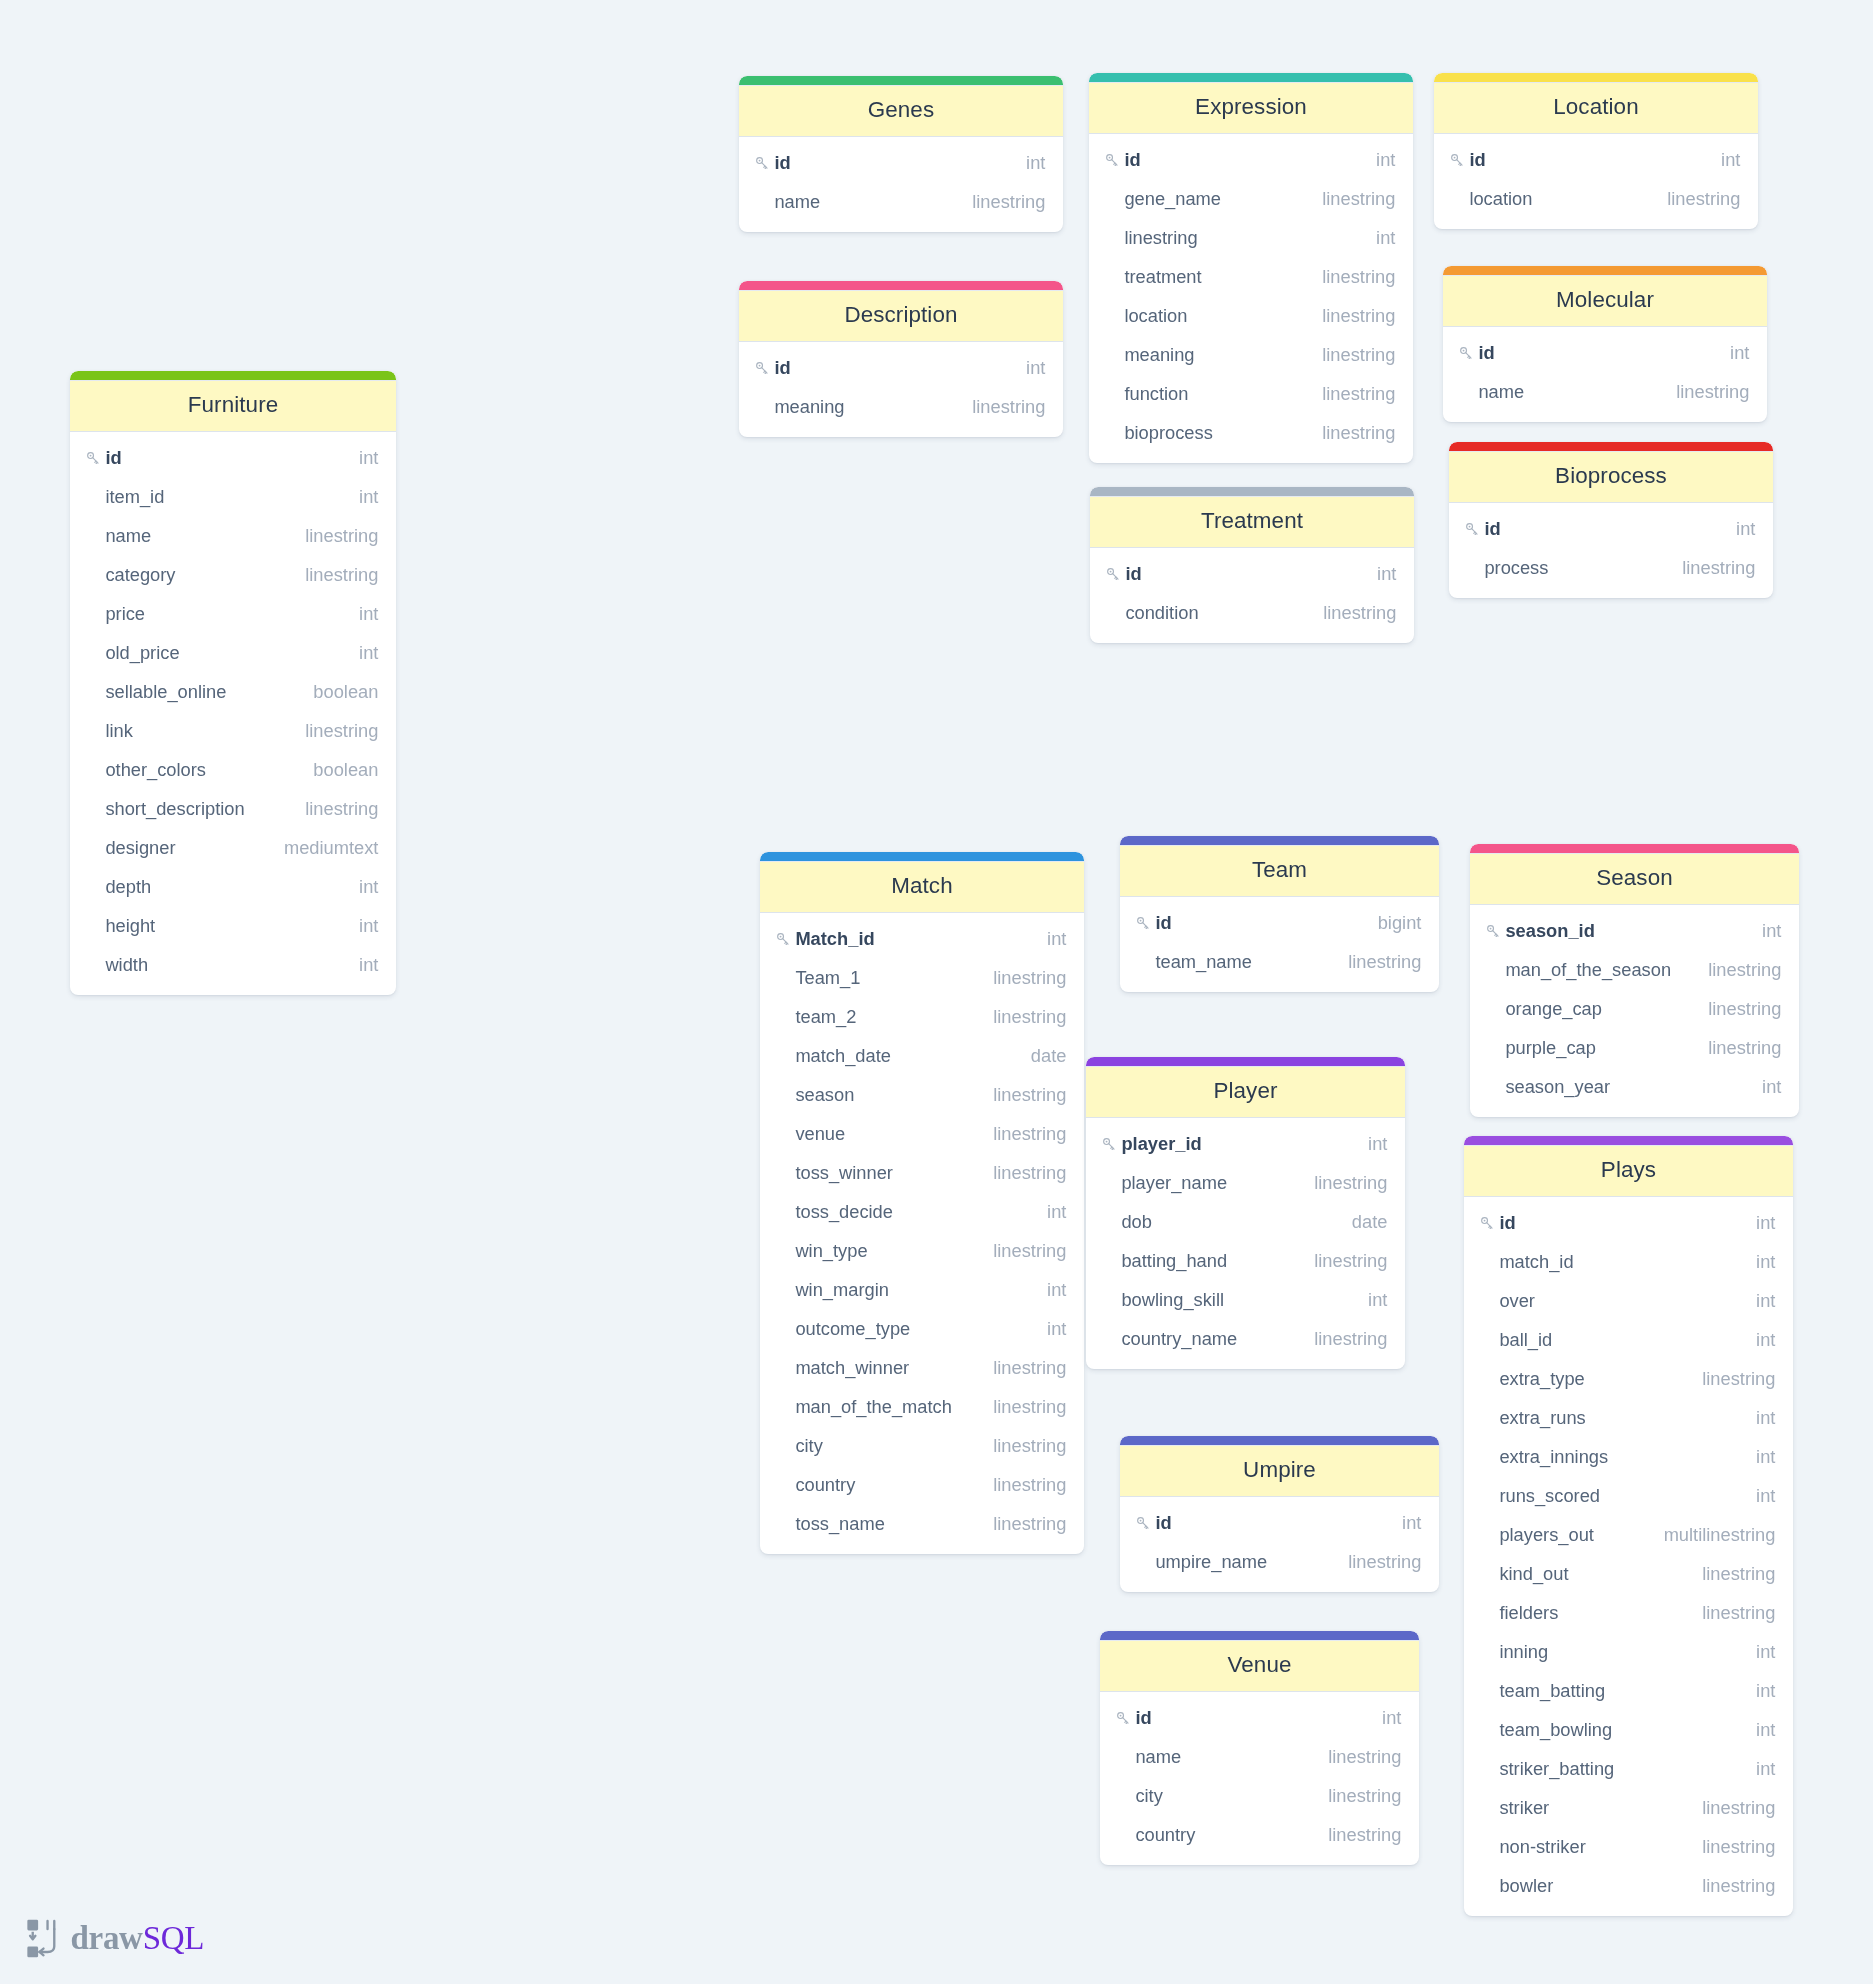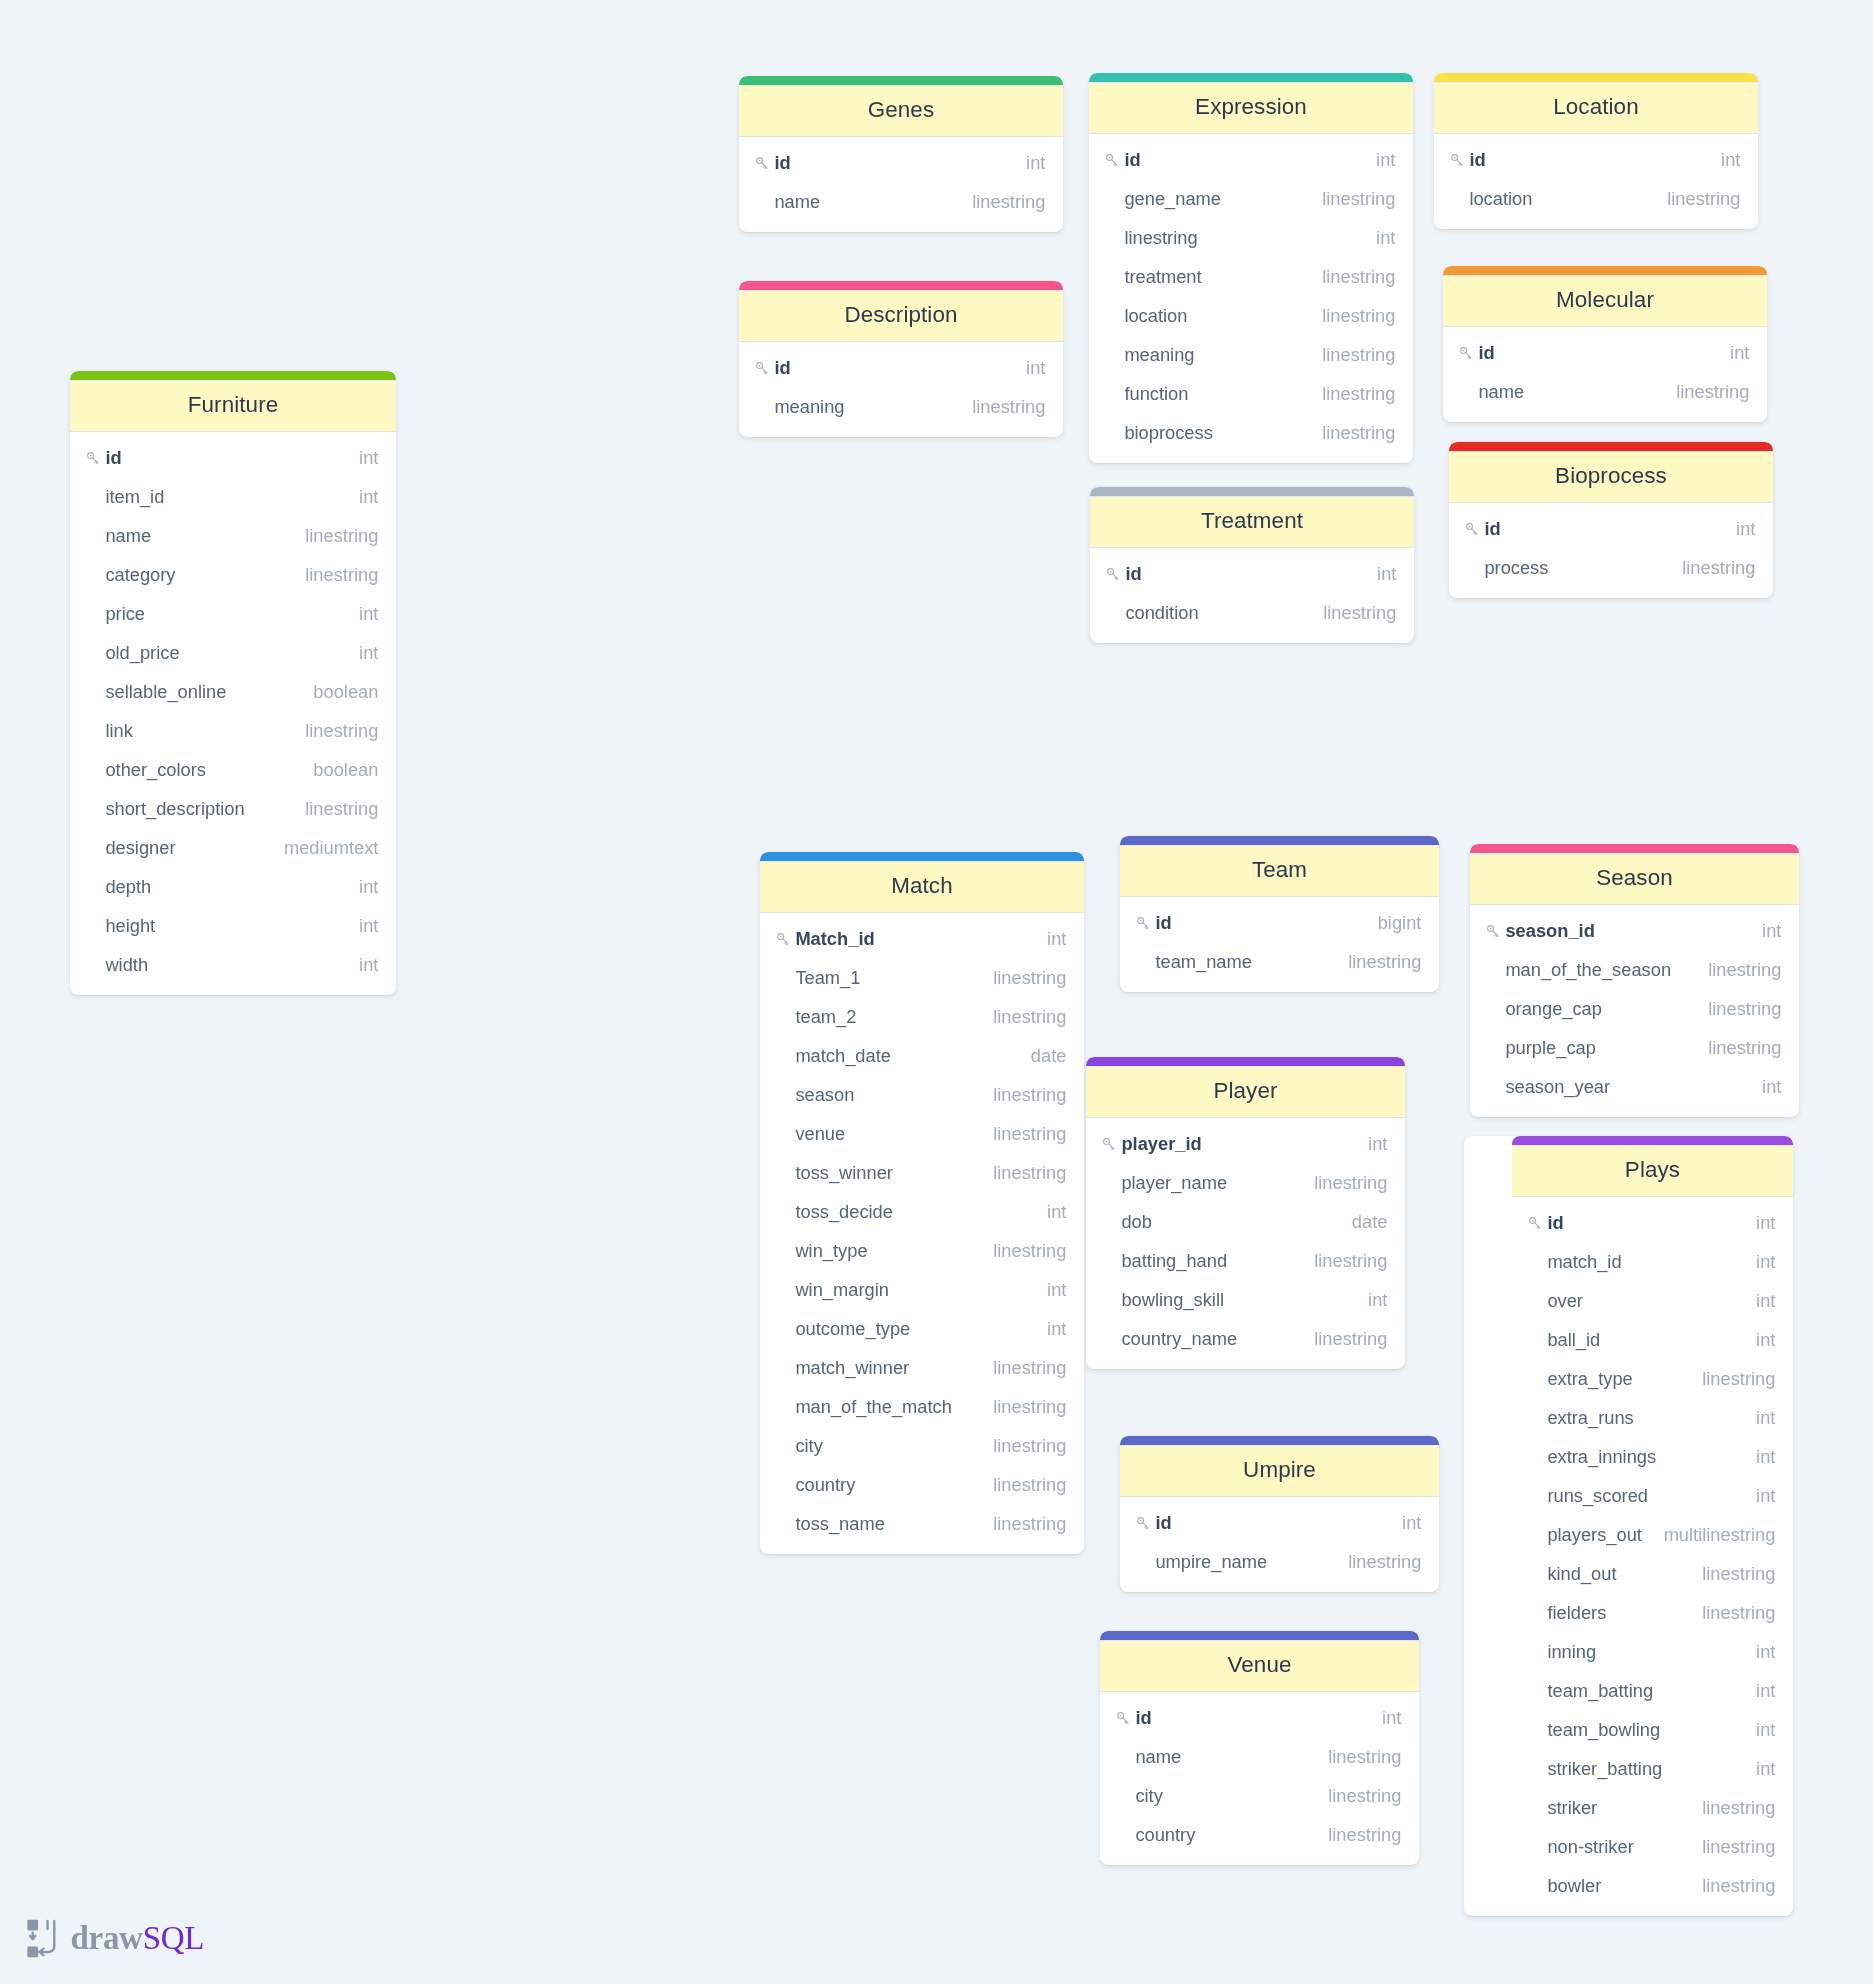--- a/index.html
+++ b/index.html
@@ -676,21 +676,21 @@
           <span class="col-name">purple_cap</span>
           <span class="col-type">linestring</span>
         </div>
         <div class="col-row">
           <span class="col-key"></span>
           <span class="col-name">season_year</span>
           <span class="col-type">int</span>
         </div>
       </div>
     </div>
-    <div class="table-card" style="left: 1464px; top: 1136px; width: 329px; padding-left: 48px;">
+    <div class="table-card" style="left: 1464px; top: 1136px; width: 329px;">
       <div class="accent-bar" style="background: rgb(154, 78, 224);"></div>
       <div class="table-header">
         <div class="table-title">Plays</div>
       </div>
       <div class="columns">
         <div class="col-row">
           <span class="col-key">
             <svg class="key-icon" width="16.3" height="16.3" viewBox="0 0 24 24" fill="none">
               <circle cx="8.2" cy="8.2" r="4.3" stroke="#aab4c0" stroke-width="1.7" fill="none"></circle>
               <circle cx="8.2" cy="8.2" r="1.35" fill="#aab4c0"></circle>

